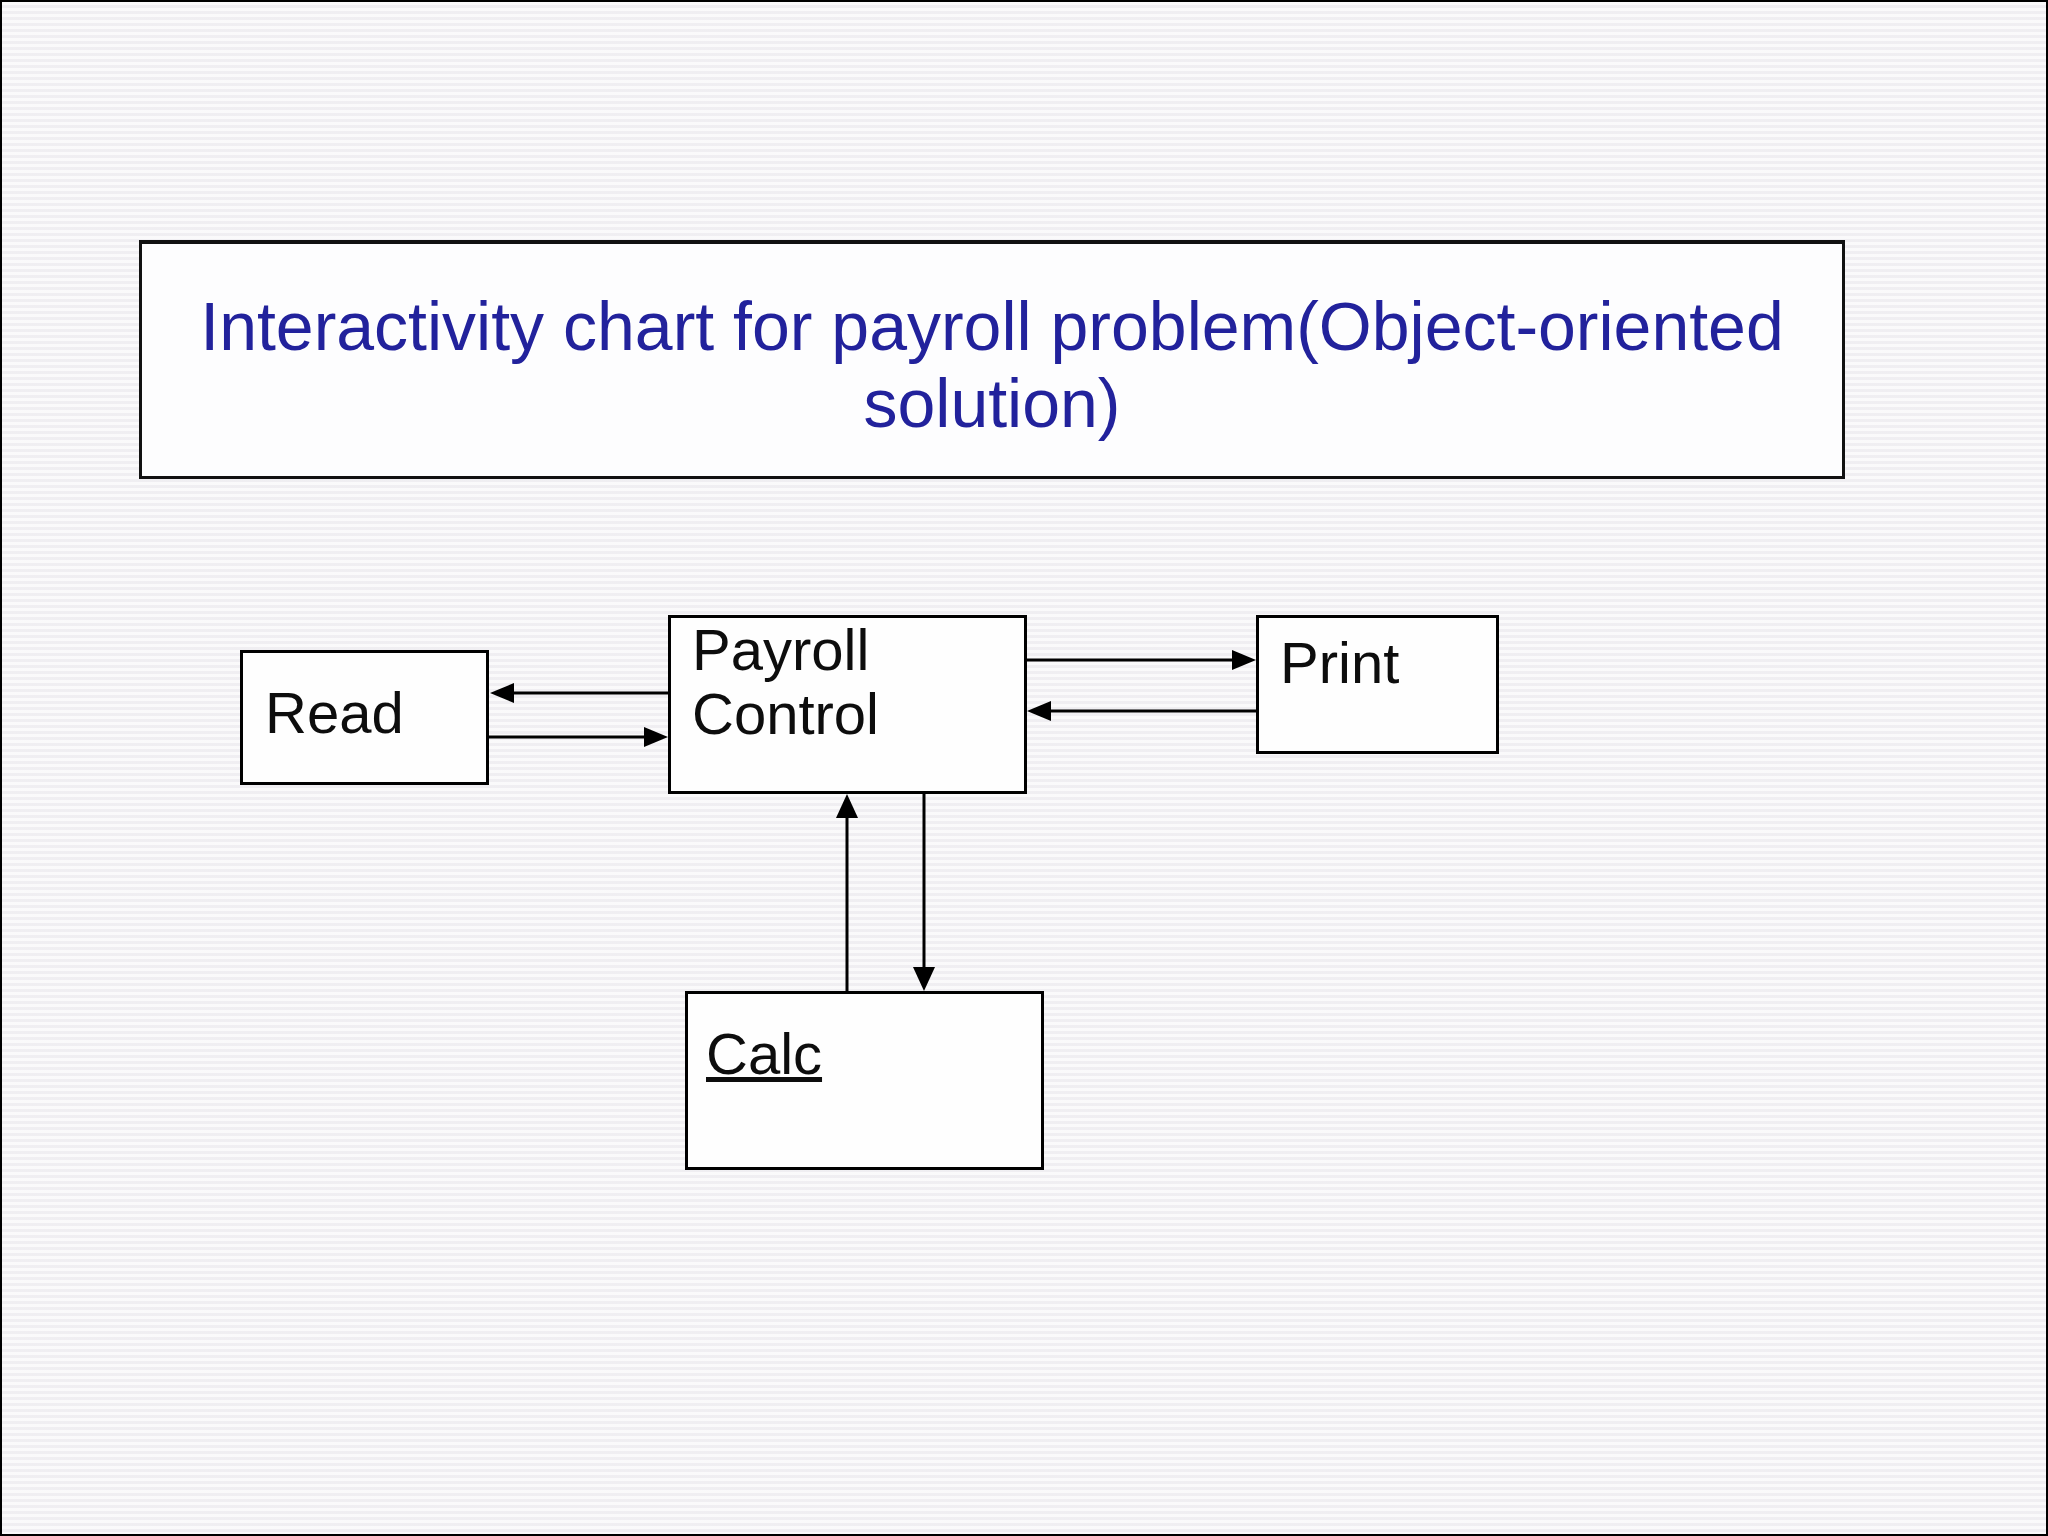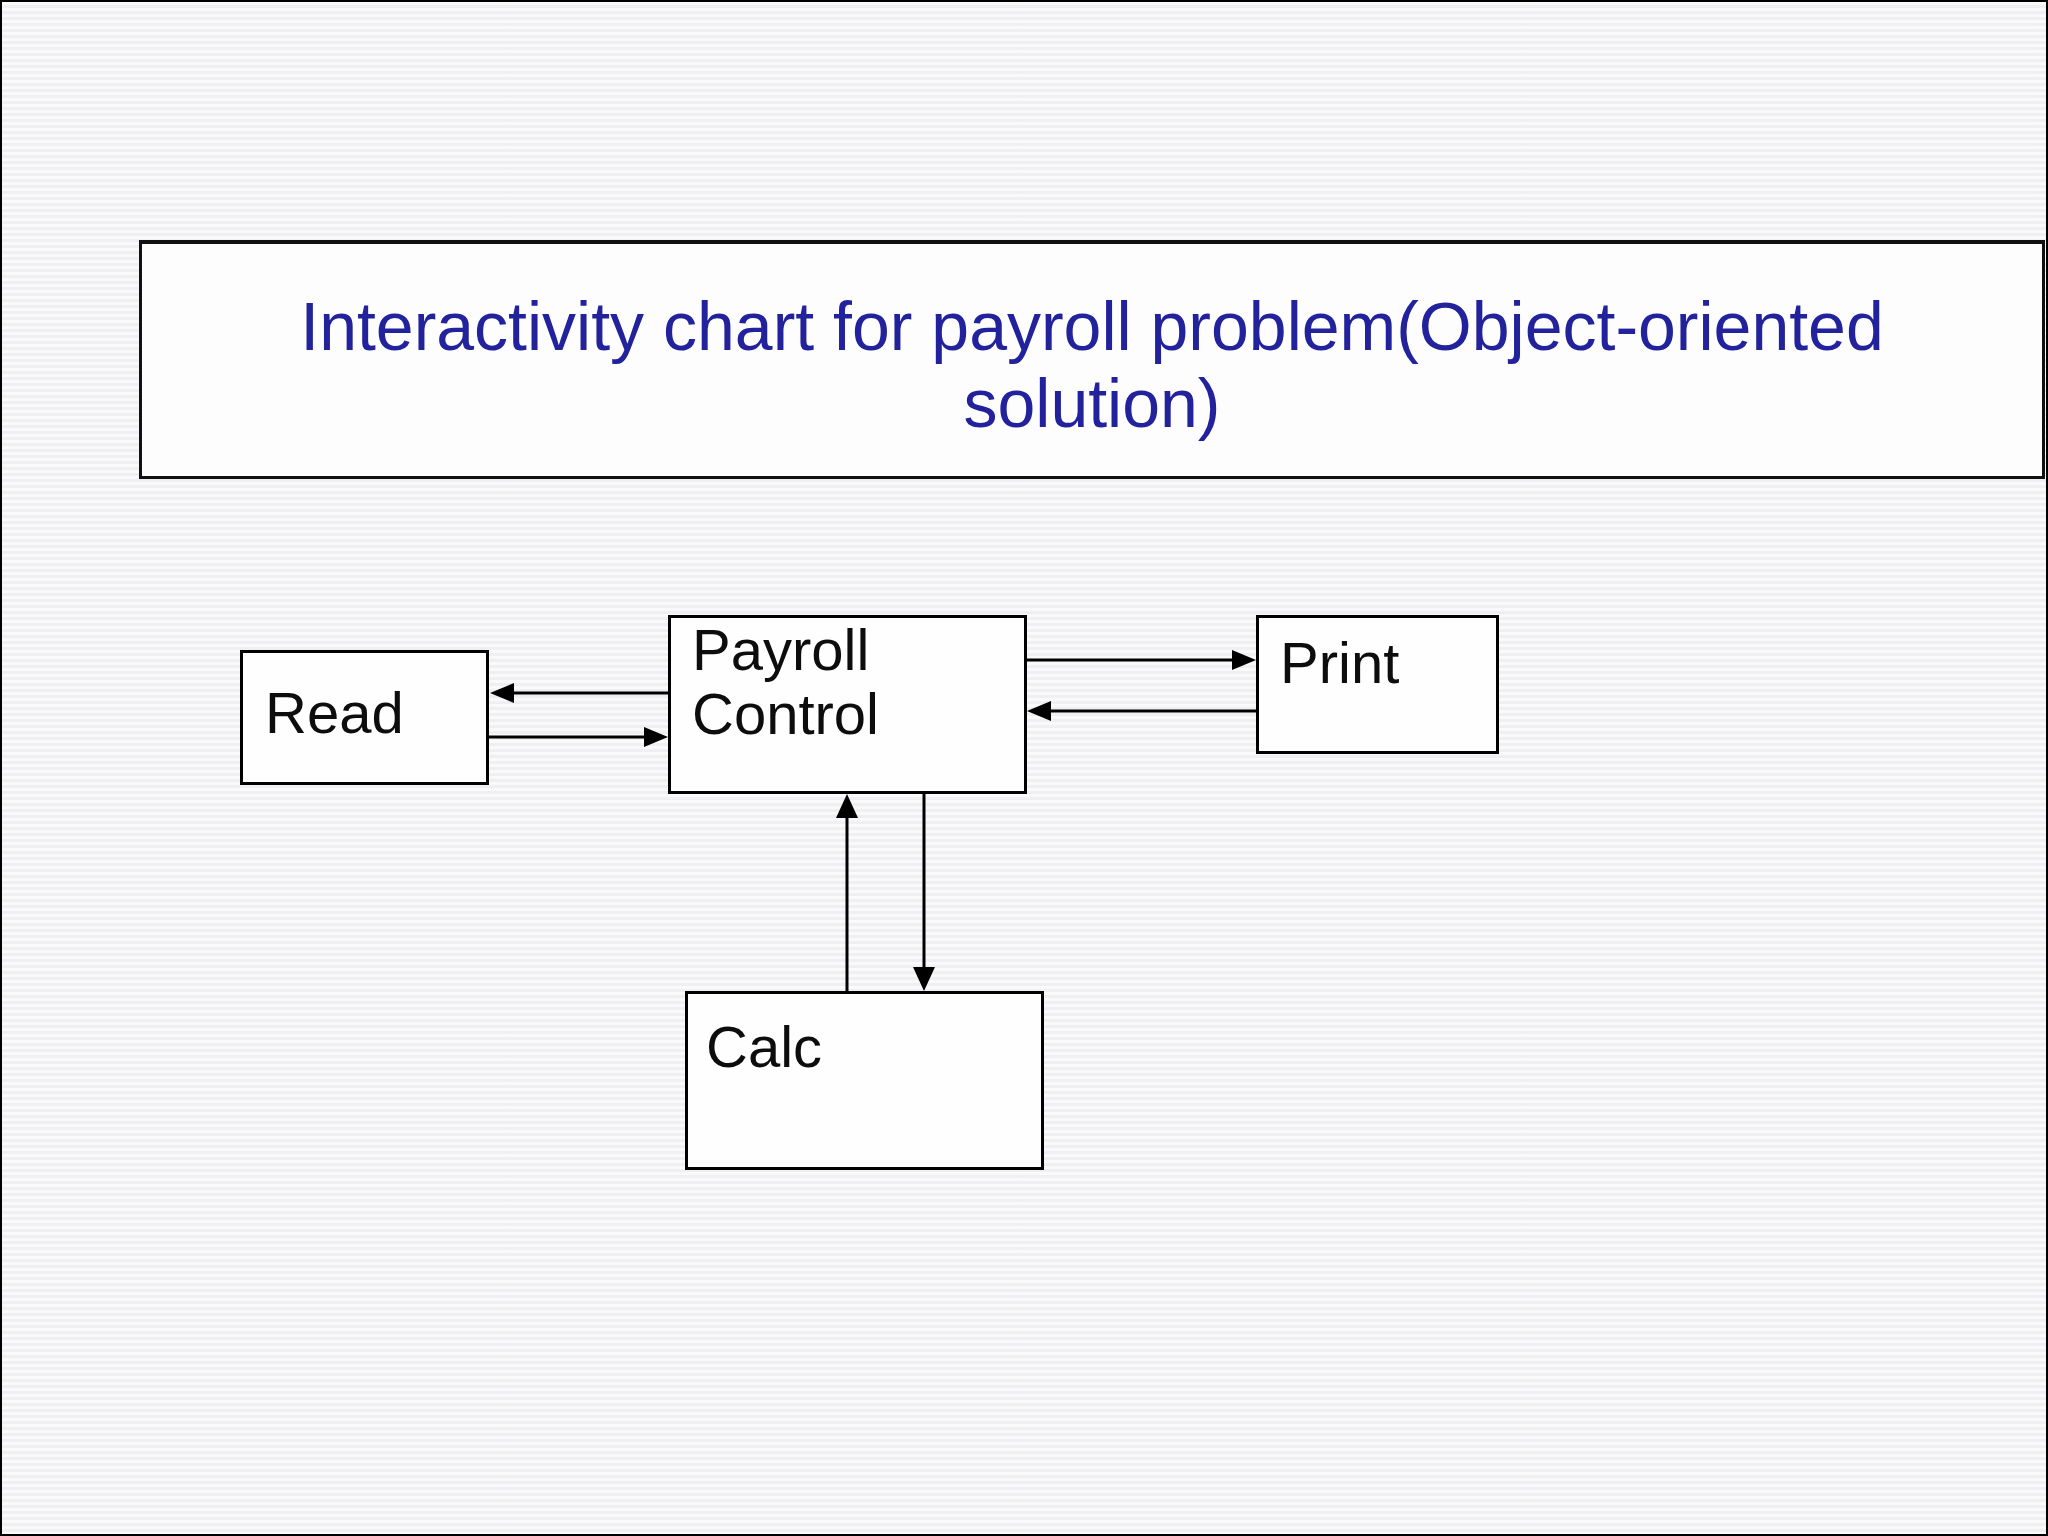--- a/index.html
+++ b/index.html
@@ -18,21 +18,21 @@
       180deg,
       rgba(255,255,255,0.5) 0px, rgba(255,255,255,0.5) 3px,
       rgba(230,228,234,0.35) 3px, rgba(230,228,234,0.35) 6px);
     border: 2px solid #000;
     overflow: hidden;
     font-family: "Liberation Sans", sans-serif;
   }
   .title-box {
     position: absolute;
     left: 137px; top: 238px;
-    width: 1906px; height: 239px;
+    width: 1706px; height: 239px;
     background: #fdfdfe;
     border: 3px solid #111;
     border-top-width: 4px;
     display: flex;
     align-items: center;
     justify-content: center;
     padding: 10px 30px 0 30px;
   }
   .title-text {
     color: var(--title-color);
@@ -45,21 +45,21 @@
     position: absolute;
     background: #fefefe;
     border: 3px solid #000;
     color: #0d0d0d;
     font-size: 58px;
     line-height: 1.1;
   }
   .node-read    { left: 238px;  top: 648px; width: 249px; height: 135px; padding: 28px 0 0 22px; }
   .node-payroll { left: 666px;  top: 613px; width: 359px; height: 179px; padding: 0 40px 0 21px; }
   .node-print   { left: 1254px; top: 613px; width: 243px; height: 139px; padding: 13px 0 0 21px; }
-  .node-calc    { left: 683px;  top: 989px; width: 359px; height: 179px; padding: 21px 0 0 18px; }
+  .node-calc    { left: 683px;  top: 989px; width: 359px; height: 179px; padding: 28px 0 0 18px; text-decoration: underline; }
   .connector-layer {
     position: absolute;
     left: 0; top: 0;
     width: 2048px; height: 1536px;
     pointer-events: none;
   }
   .connector-layer line    { stroke: var(--arrow); stroke-width: 3; }
   .connector-layer polygon { fill: var(--arrow); }
 </style>
 </head>

